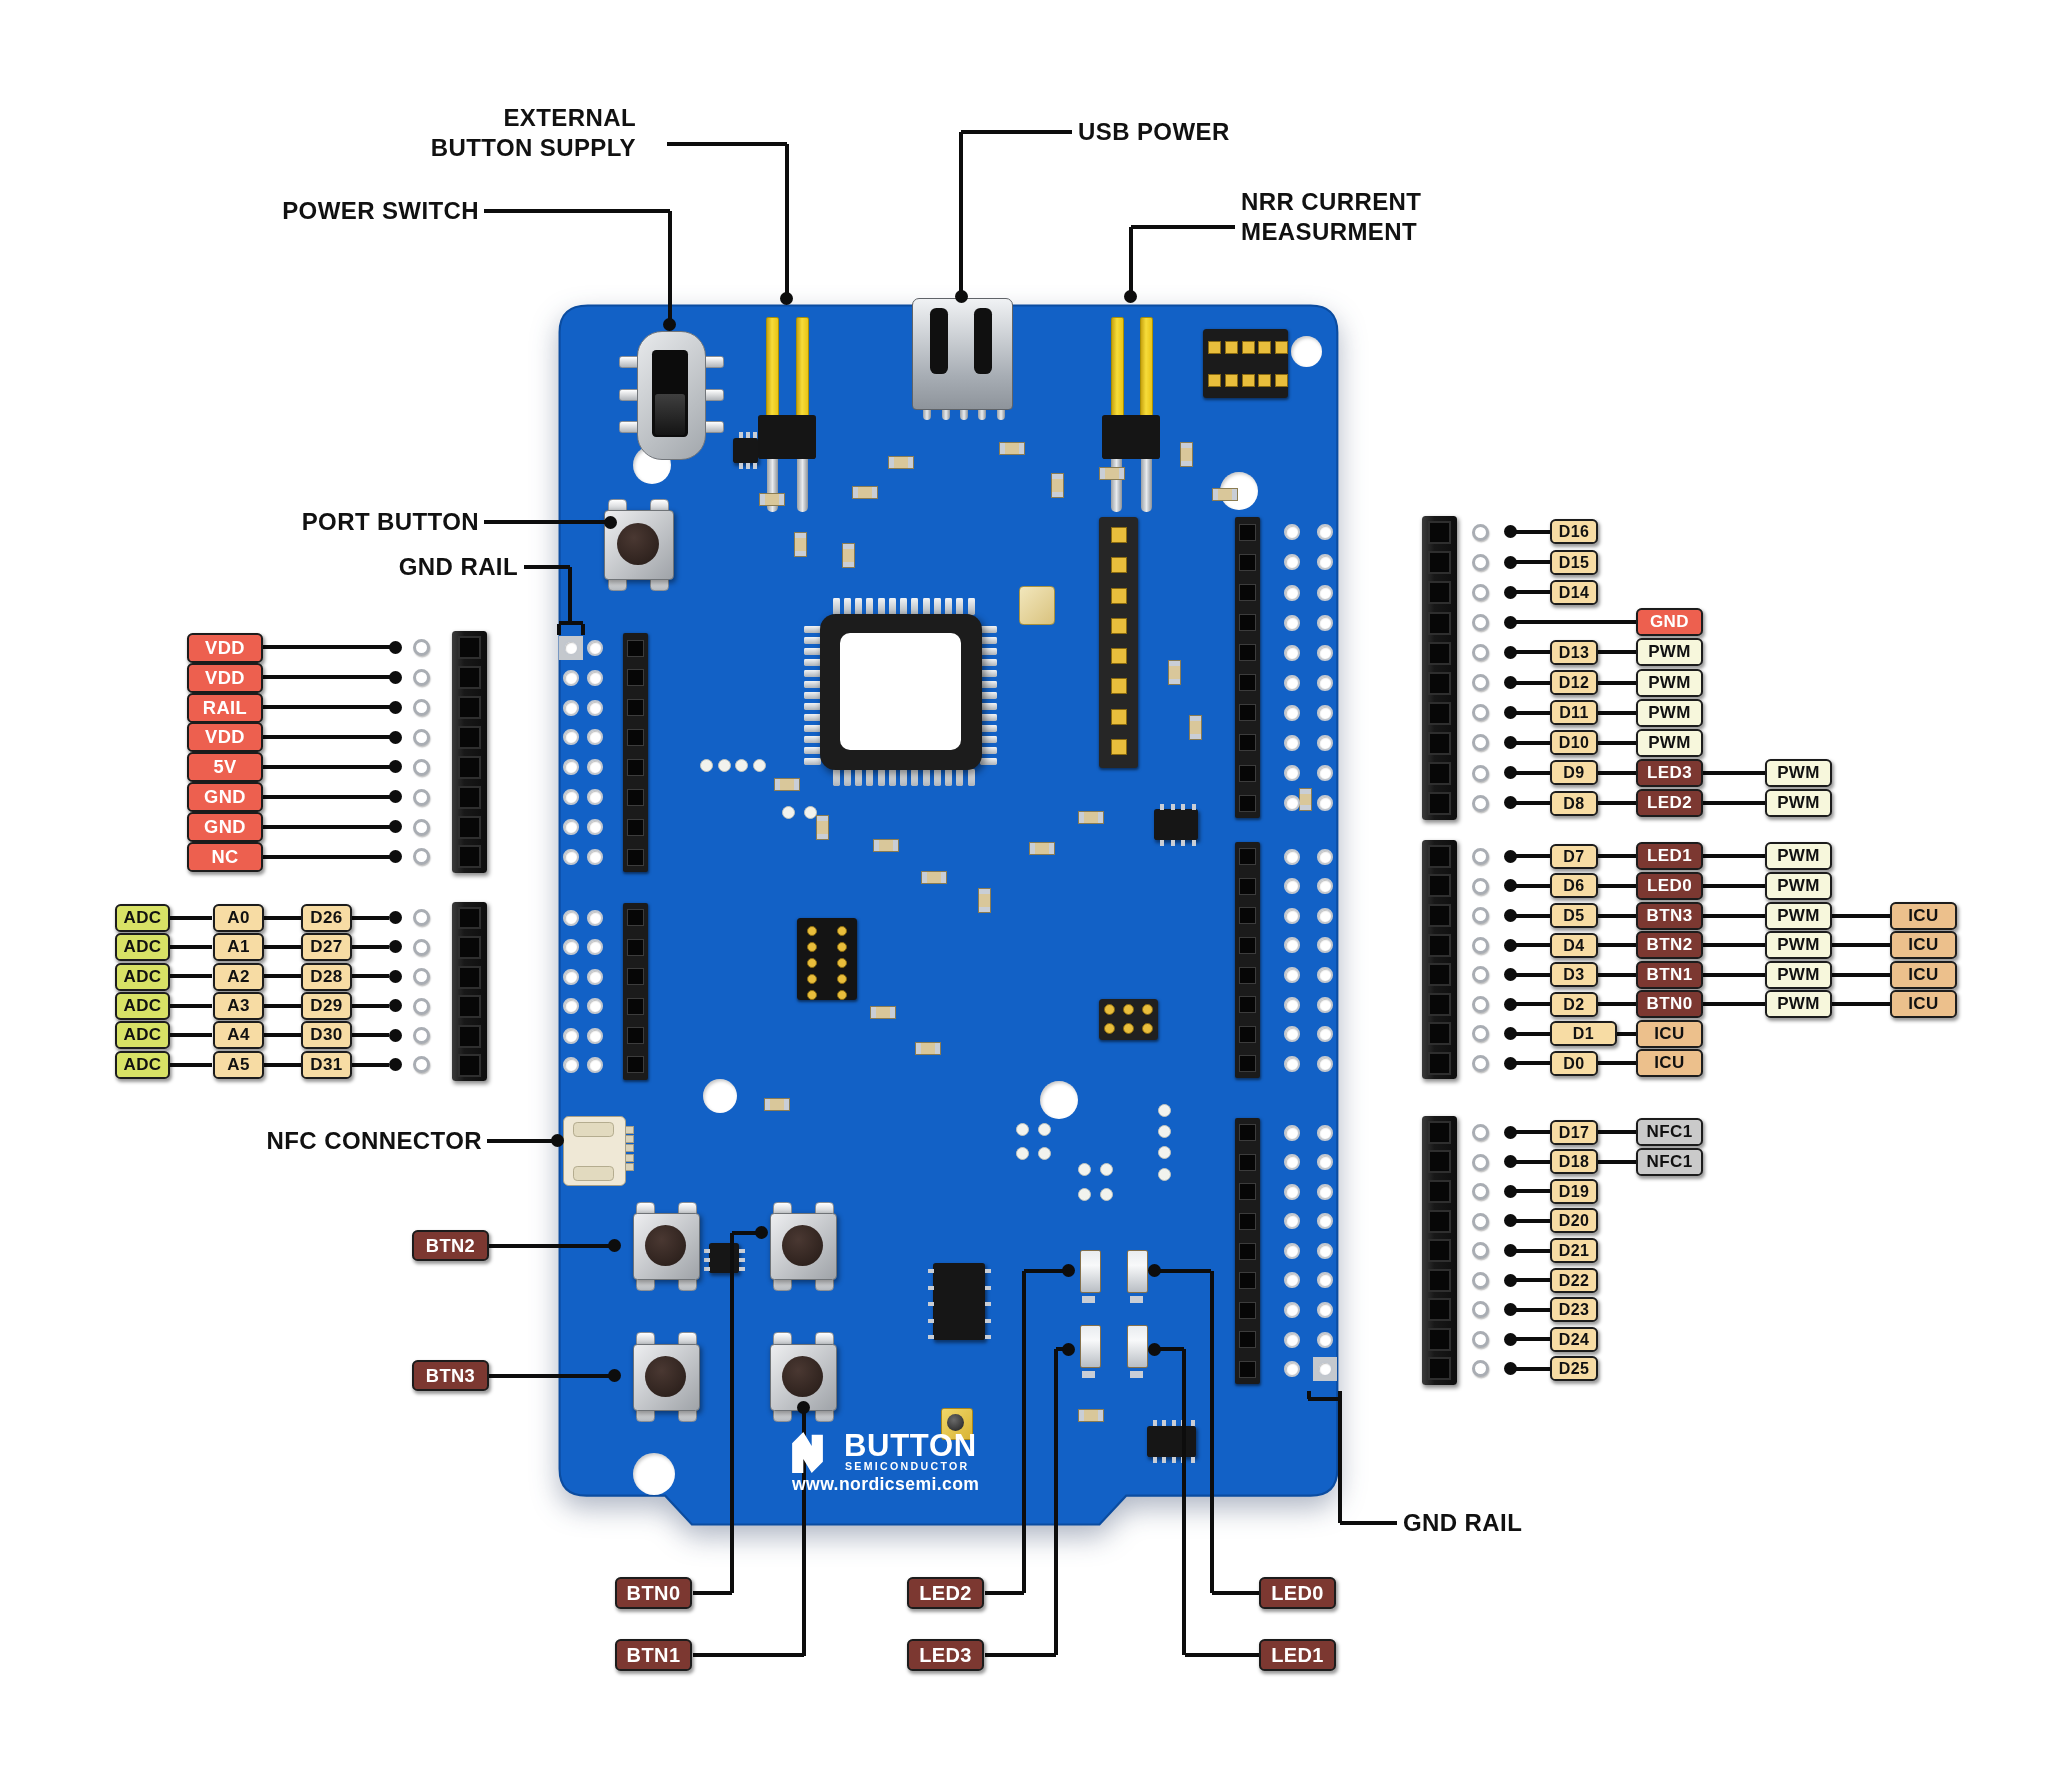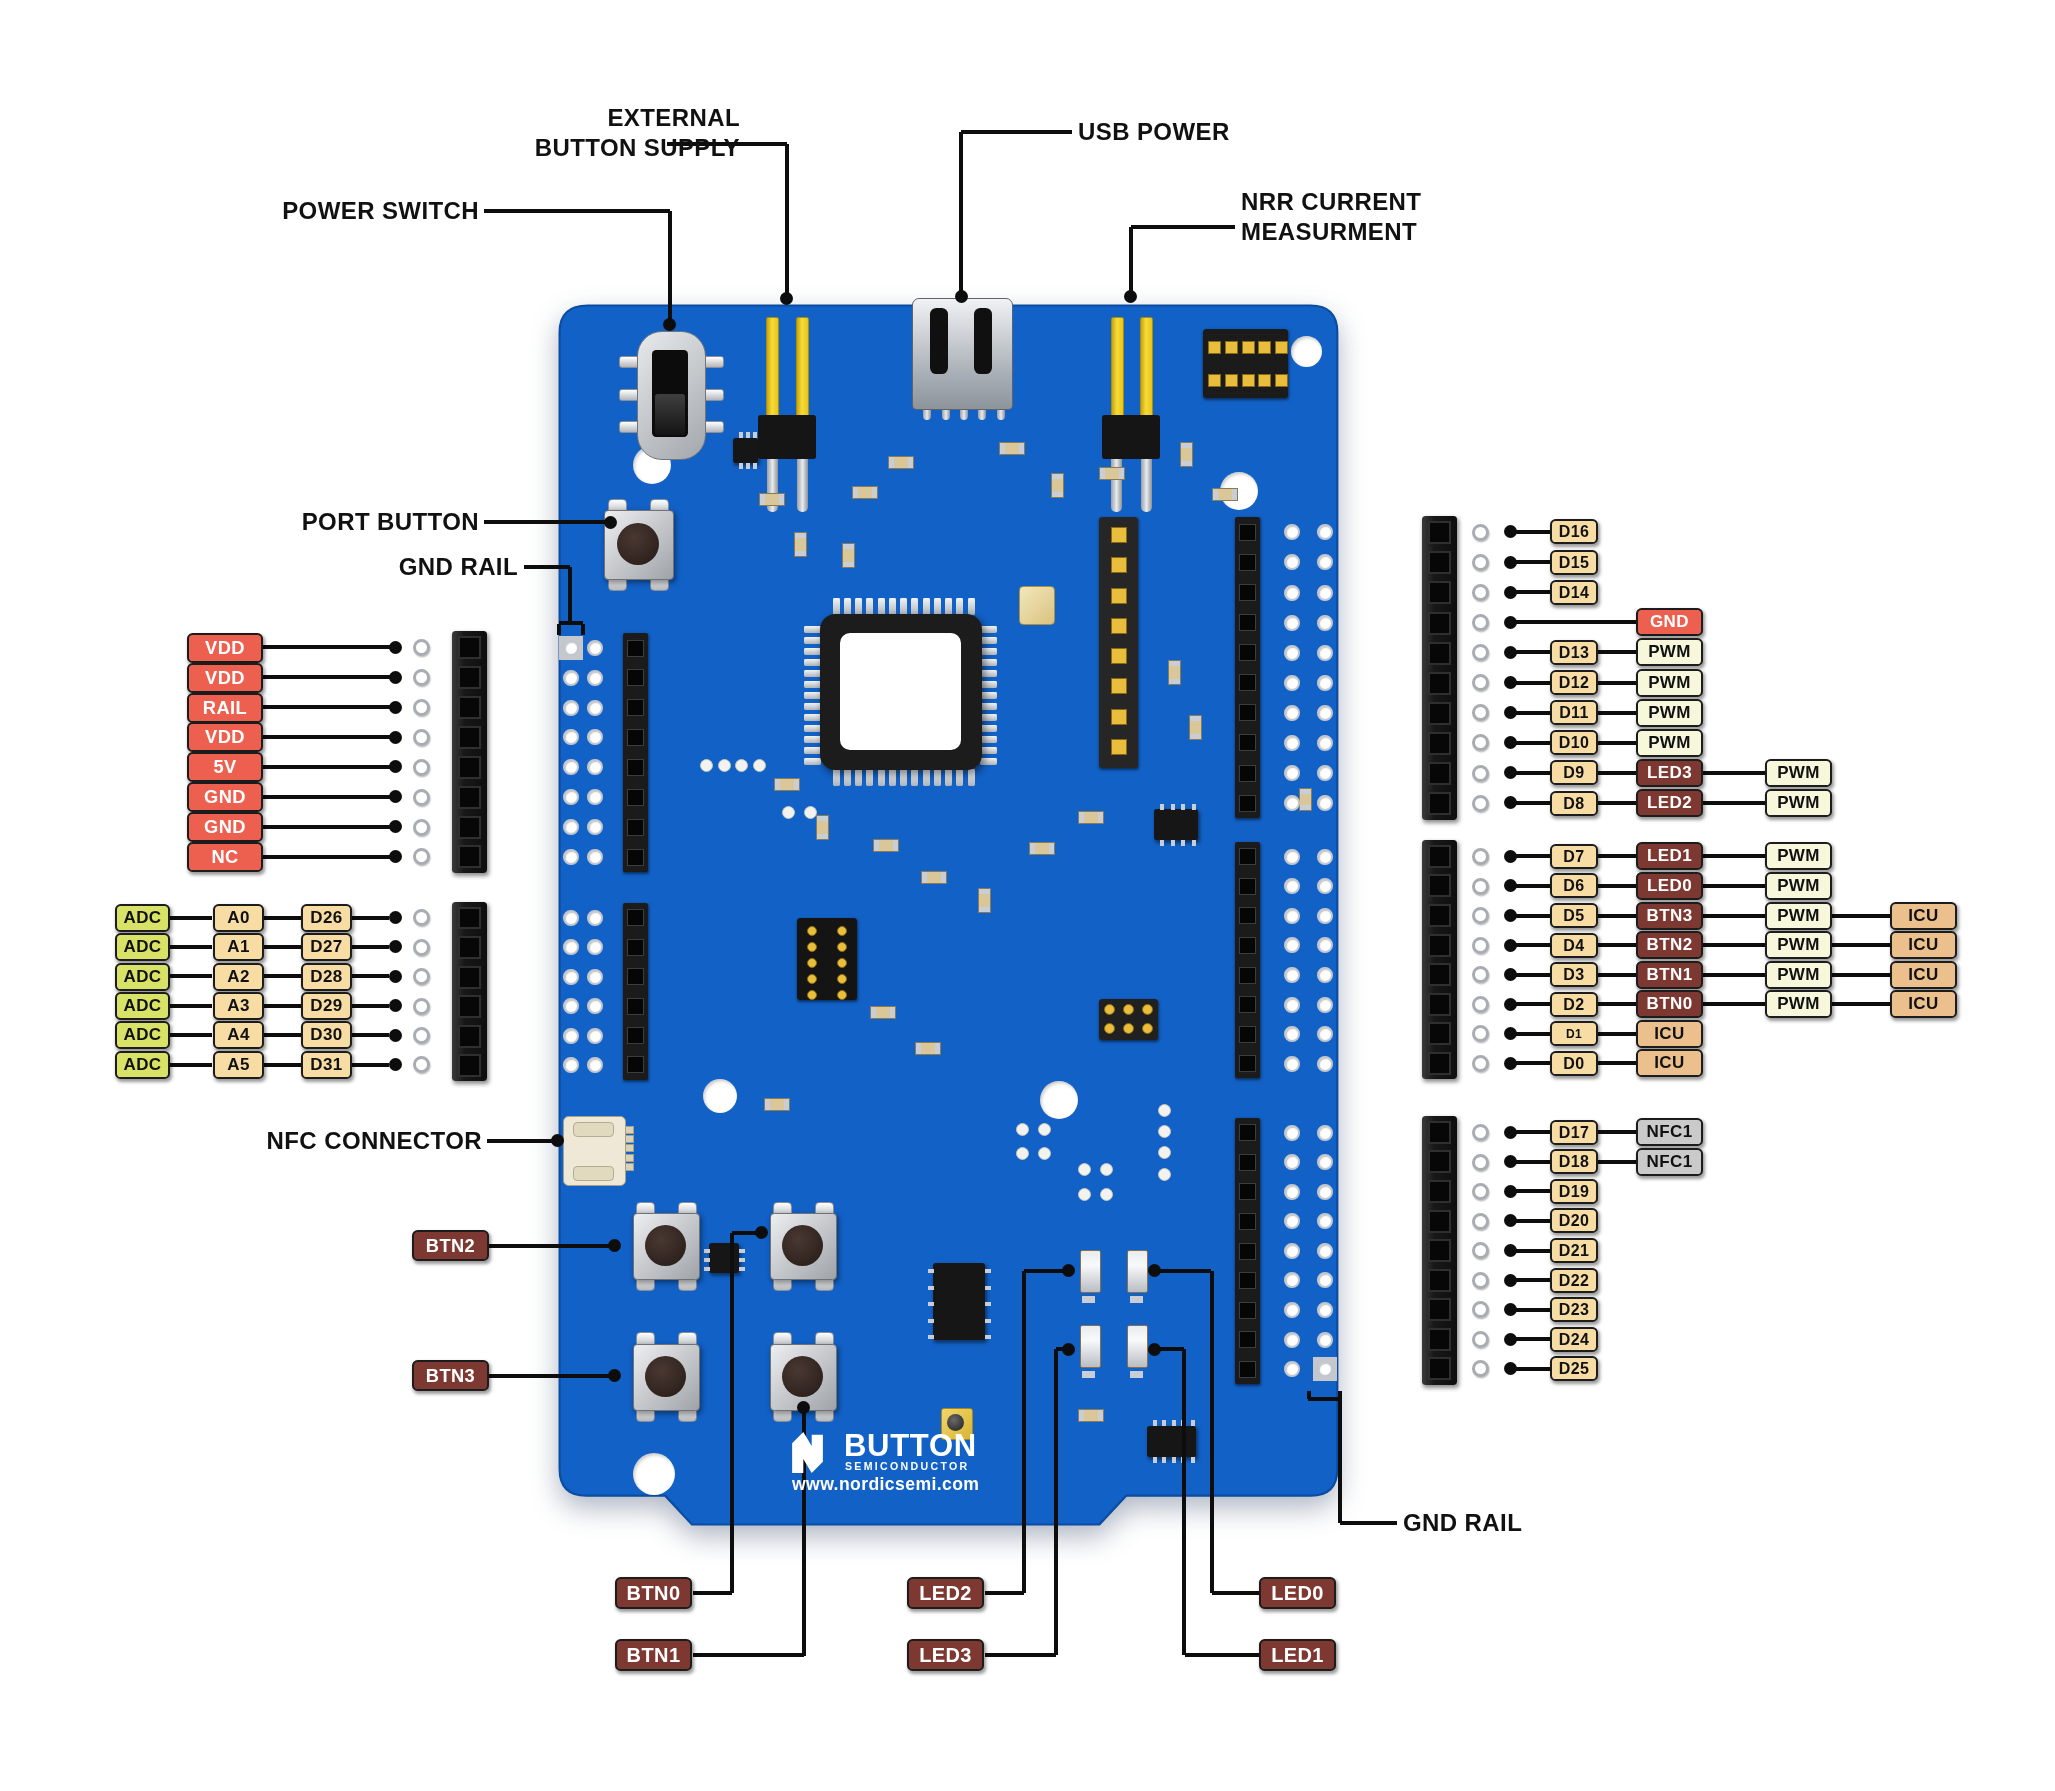--- a/index.html
+++ b/index.html
@@ -60,21 +60,21 @@
 </style>
 </head>
 <body>
 
 <div id="stage">
 
   <svg id="board-svg" width="2056" height="1792" viewBox="0 0 2921 2546">
     <path id="board-path" d="M 835 434 H 1862 Q 1900 434 1900 472 V 2087 Q 1900 2125 1862 2125 H 1600 L 1562 2166 H 983 L 945 2125 H 833 Q 795 2125 795 2087 V 472 Q 795 434 835 434 Z" fill="#1261C6" stroke="#0B4CA0" stroke-width="3" style="filter:drop-shadow(0px 16px 20px rgba(25,45,85,0.35));"></path>
   </svg>
 
-  <div class="annot right" style="right:1316px;top:103px;">
+  <div class="annot right" style="right:1420px;top:103px;">
     <div>EXTERNAL</div>
     <div>BUTTON SUPPLY</div>
   </div>
   <div class="annot" style="left:1078px;top:117px;">USB POWER</div>
   <div class="annot right" style="right:1577px;top:196px;">POWER SWITCH</div>
   <div class="annot" style="left:1241px;top:187px;">
     <div>NRR CURRENT</div>
     <div>MEASURMENT</div>
   </div>
   <div class="annot right" style="right:1577px;top:507px;">PORT BUTTON</div>
@@ -331,21 +331,21 @@
     <div class="pill tan" style="left: 1550px; top: 992px; width: 48px; height: 25px; font-size: 16px;">D2</div>
     <div class="hline" style="left: 1598px; top: 1002px; width: 39px; height: 4.2px;"></div>
     <div class="pill control" style="left: 1636px; top: 990px; width: 67px; height: 28px; font-size: 17px;">BTN0</div>
     <div class="hline" style="left: 1703px; top: 1002px; width: 62px; height: 4.2px;"></div>
     <div class="pill pwm" style="left: 1765px; top: 990px; width: 67px; height: 28px; font-size: 17px;">PWM</div>
     <div class="hline" style="left: 1832px; top: 1002px; width: 58px; height: 4.2px;"></div>
     <div class="pill icu" style="left: 1890px; top: 990px; width: 67px; height: 28px; font-size: 17px;">ICU</div>
     <div class="ring" style="left: 1472px; top: 1025px;"></div>
     <div class="dot" style="left: 1504px; top: 1027px;"></div>
     <div class="hline" style="left: 1516px; top: 1032px; width: 34px; height: 4.2px;"></div>
-    <div class="pill tan" style="left: 1550px; top: 1021px; width: 48px; height: 25px; font-size: 12px;">D1</div>
+    <div class="pill tan" style="left: 1550px; top: 1021px; width: 67px; height: 25px; font-size: 16px;">D1</div>
     <div class="hline" style="left: 1598px; top: 1032px; width: 39px; height: 4.2px;"></div>
     <div class="pill icu" style="left: 1636px; top: 1020px; width: 67px; height: 28px; font-size: 17px;">ICU</div>
     <div class="ring" style="left: 1472px; top: 1055px;"></div>
     <div class="dot" style="left: 1504px; top: 1057px;"></div>
     <div class="hline" style="left: 1516px; top: 1061px; width: 34px; height: 4.2px;"></div>
     <div class="pill tan" style="left: 1550px; top: 1051px; width: 48px; height: 25px; font-size: 16px;">D0</div>
     <div class="hline" style="left: 1598px; top: 1061px; width: 39px; height: 4.2px;"></div>
     <div class="pill icu" style="left: 1636px; top: 1049px; width: 67px; height: 28px; font-size: 17px;">ICU</div>
     <div class="ring" style="left: 1472px; top: 1124px;"></div>
     <div class="dot" style="left: 1504px; top: 1126px;"></div>

